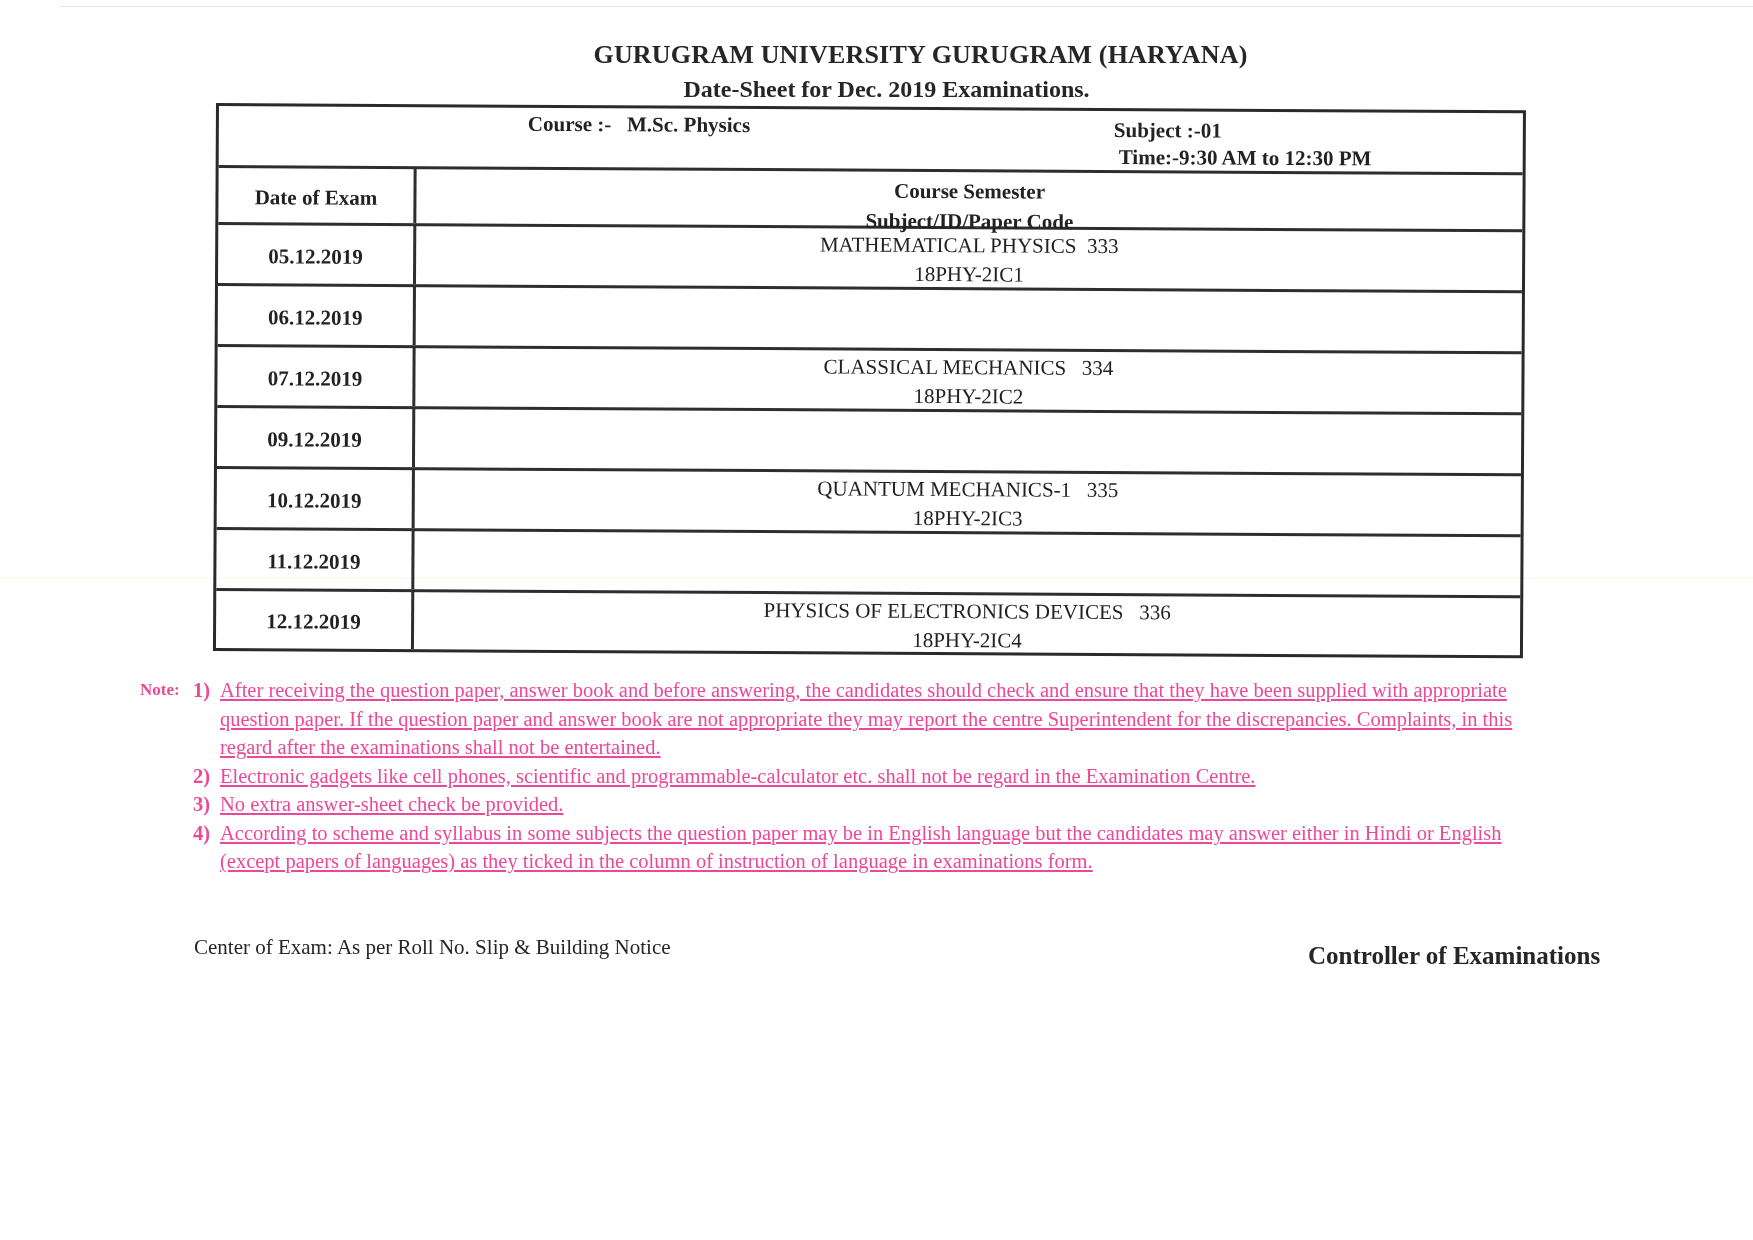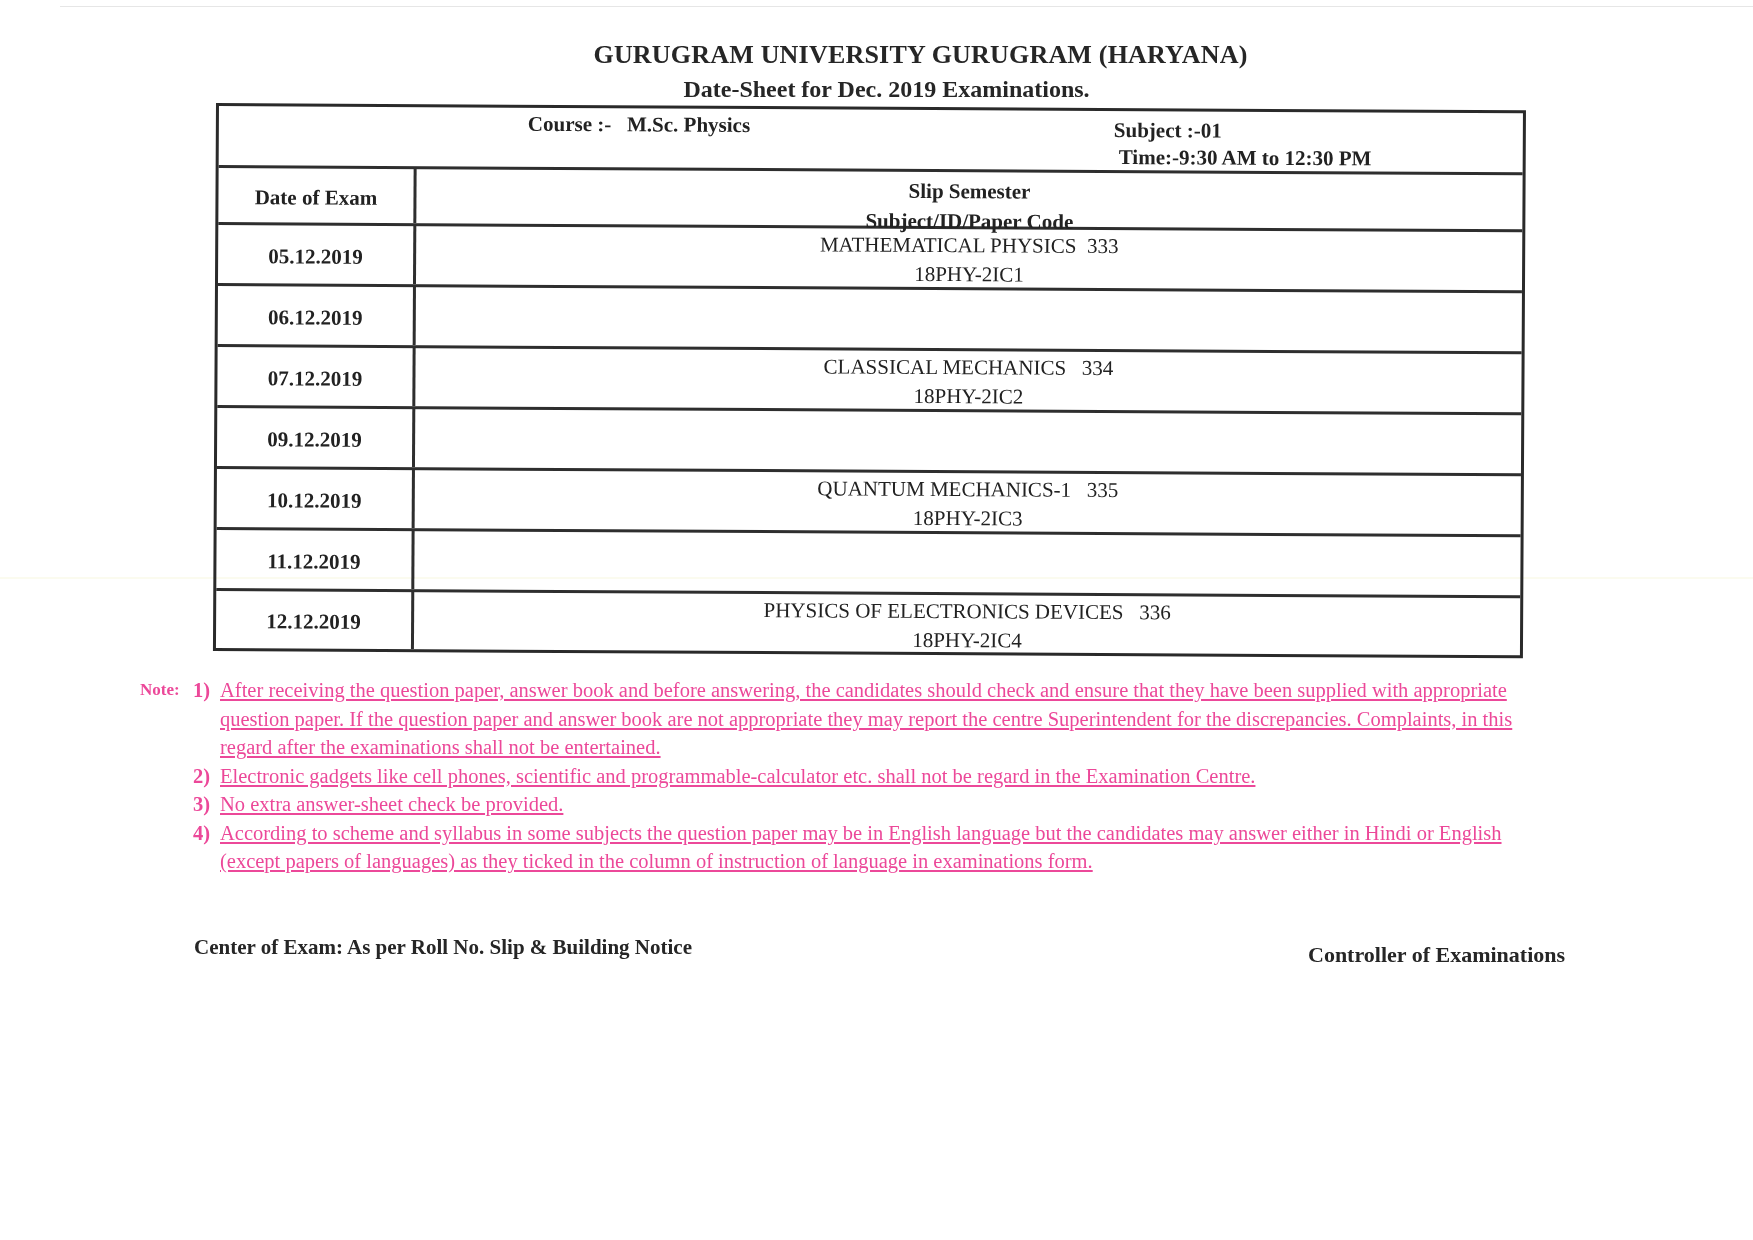--- a/index.html
+++ b/index.html
@@ -75,25 +75,25 @@
       position: absolute; left: 0; top: 0;
       font-weight: bold; font-size: 17px;
     }
     .note-item { position: relative; padding-left: 80px; }
     .note-num {
       position: absolute; left: 53px; top: 0; font-weight: bold;
     }
     .note-text { display: block; width: 1305px; text-decoration: underline; }
     .footer-left {
       position: absolute; left: 194px; top: 935px;
-      font-weight: bold; font-size: 21px; color: #262626;
+      font-weight: normal; font-size: 21px; color: #262626;
     }
     .footer-right {
       position: absolute; left: 1308px; top: 942px;
-      font-weight: bold; font-size: 22px; color: #262626;
+      font-weight: bold; font-size: 25px; color: #262626;
     }
   </style>
 </head>
 <body>
 
 <div class="top-rule"></div>
 <div class="scan-band"></div>
 
 <div class="title">GURUGRAM UNIVERSITY GURUGRAM (HARYANA)</div>
 <div class="subtitle">Date-Sheet for Dec. 2019 Examinations.</div>
@@ -101,21 +101,21 @@
 <div class="sheet-table">
   <div class="row info-row">
     <span class="info-course" style="white-space:pre">Course :-   M.Sc. Physics</span>
     <span class="info-centre">Subject :-01</span>
     <span class="info-time">Time:-9:30 AM to 12:30 PM</span>
   </div>
 
   <div class="row" style="top:62px;height:57px;">
     <div class="date-cell">Date of Exam</div>
     <div class="subject-cell head-cell">
-      <span class="line">Slip Semester</span>
+      <span class="line">Course Semester</span>
       <span class="line">Subject/ID/Paper Code</span>
     </div>
   </div>
 
   <div class="row" style="top:119px;height:61px;">
     <div class="date-cell">05.12.2019</div>
     <div class="subject-cell">
       <span class="line">MATHEMATICAL PHYSICS  333</span>
       <span class="line">18PHY-2IC1</span>
     </div>

